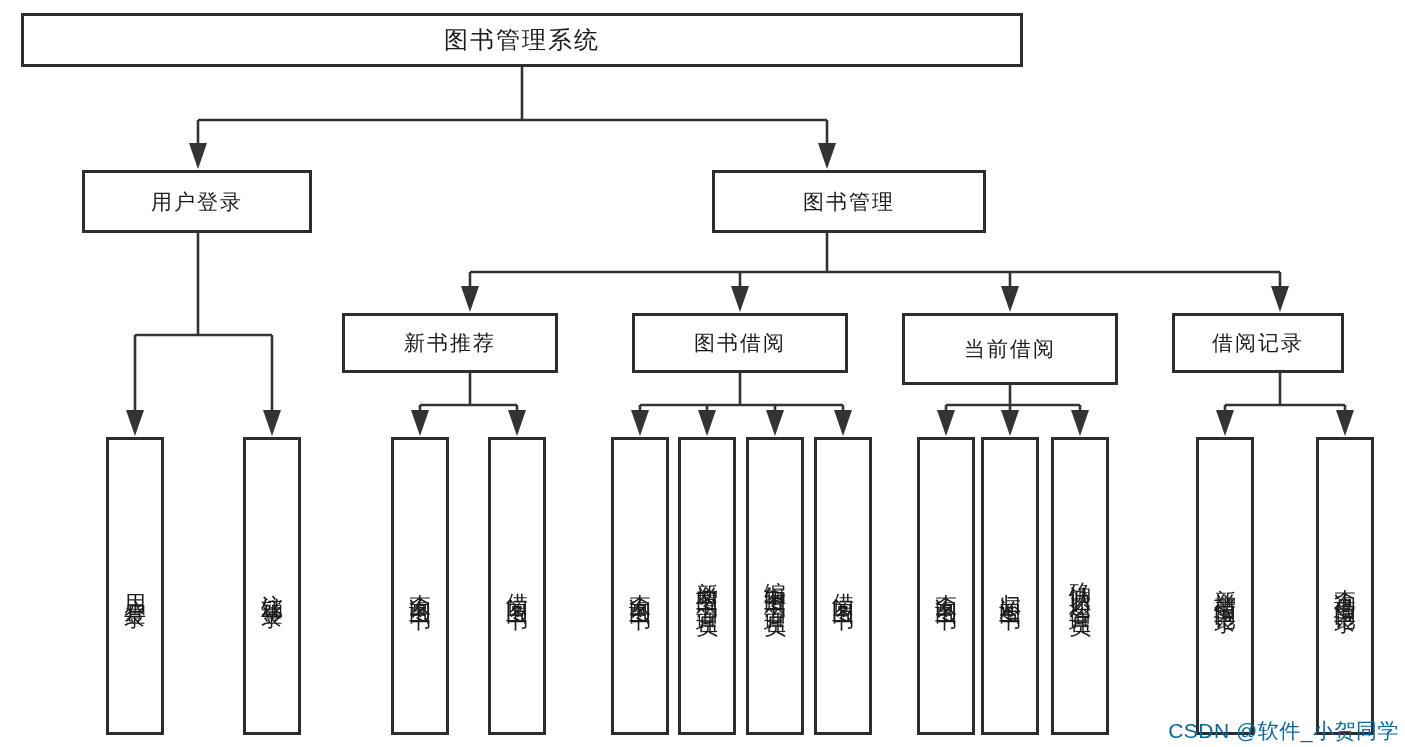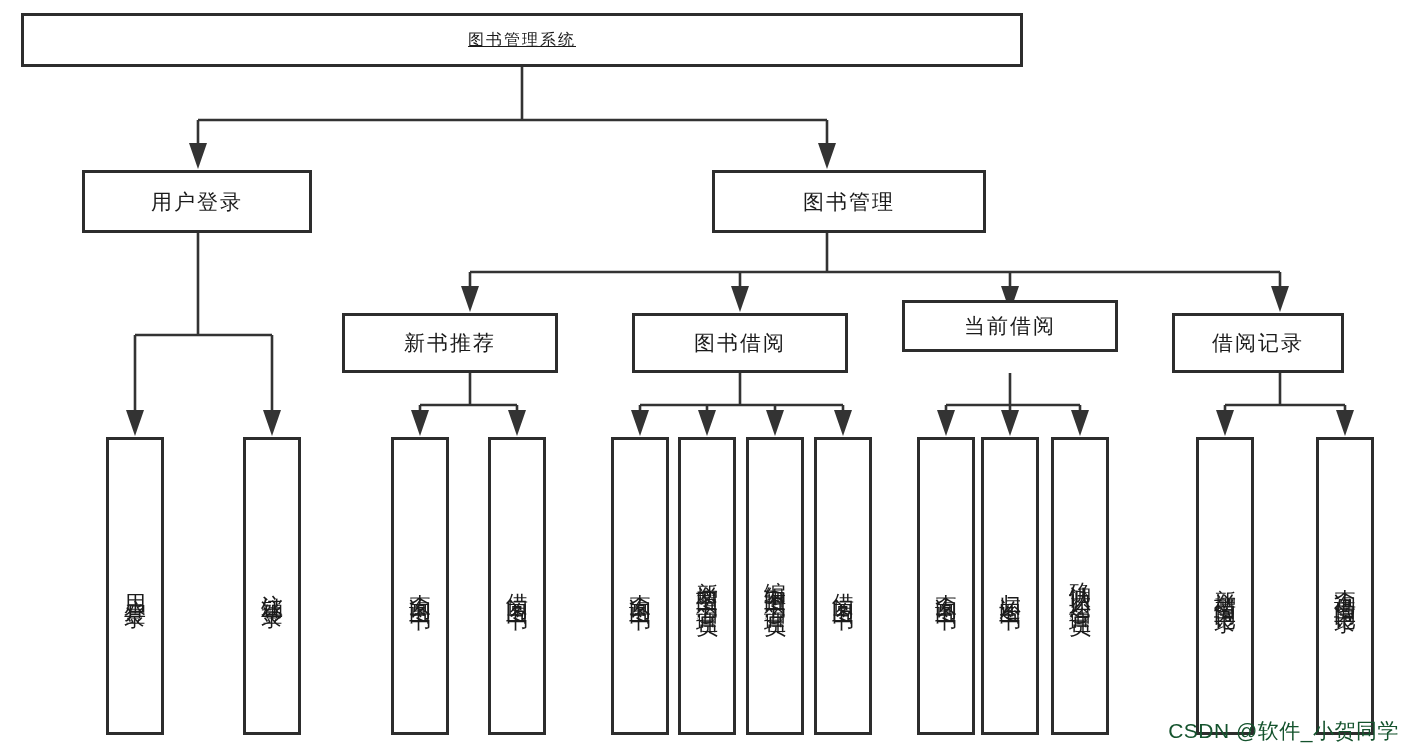--- a/index.html
+++ b/index.html
@@ -14,38 +14,38 @@
     position:absolute;
     background:#ffffff;
     border:3px solid #2d2d2d;
     box-sizing:border-box;
     display:flex;
     align-items:center;
     justify-content:center;
     color:#1b1b1b;
     white-space:nowrap;
   }
-  .root-box{font-size:16px;letter-spacing:2px;text-decoration:underline;}
+  .root-box{font-size:24px;letter-spacing:2px;}
   .l2-box,.l3-box{font-size:21px;letter-spacing:2px;}
   .leaf{
     writing-mode:vertical-rl;
     font-size:22px;
     letter-spacing:5px;
     line-height:1;
   }
   #connectors{
     position:absolute;left:0;top:0;width:1405px;height:747px;
   }
   #connectors path{stroke:#333333;stroke-width:2.6;fill:none;}
   #connectors polygon{fill:#333333;stroke:none;}
   .watermark{
     position:absolute;
     right:6px;bottom:2px;
     font-size:21px;
-    color:#14532d;
+    color:#0369a1;
     letter-spacing:0.5px;
     z-index:5;
   }
 </style>
 </head>
 <body>
 
 <div id="canvas">
 
   <svg id="connectors" viewBox="0 0 1405 747" xmlns="http://www.w3.org/2000/svg">
@@ -91,21 +91,21 @@
     </g>
   </svg>
 
   <div class="box root-box" style="left:21px;top:13px;width:1002px;height:54px">图书管理系统</div>
 
   <div class="box l2-box" style="left:82px;top:170px;width:230px;height:63px">用户登录</div>
   <div class="box l2-box" style="left:712px;top:170px;width:274px;height:63px">图书管理</div>
 
   <div class="box l3-box" style="left:342px;top:313px;width:216px;height:60px">新书推荐</div>
   <div class="box l3-box" style="left:632px;top:313px;width:216px;height:60px">图书借阅</div>
-  <div class="box l3-box" style="left:902px;top:300px;width:216px;height:52px">当前借阅</div>
+  <div class="box l3-box" style="left:902px;top:313px;width:216px;height:72px">当前借阅</div>
   <div class="box l3-box" style="left:1172px;top:313px;width:172px;height:60px">借阅记录</div>
 
   <div class="box leaf" style="left:106px;top:437px;width:58px;height:298px">用户登录</div>
   <div class="box leaf" style="left:243px;top:437px;width:58px;height:298px">注销登录</div>
 
   <div class="box leaf" style="left:391px;top:437px;width:58px;height:298px">查询图书</div>
   <div class="box leaf" style="left:488px;top:437px;width:58px;height:298px">借阅图书</div>
 
   <div class="box leaf" style="left:611px;top:437px;width:58px;height:298px">查询图书</div>
   <div class="box leaf" style="left:678px;top:437px;width:58px;height:298px">新增图书（管理员）</div>

